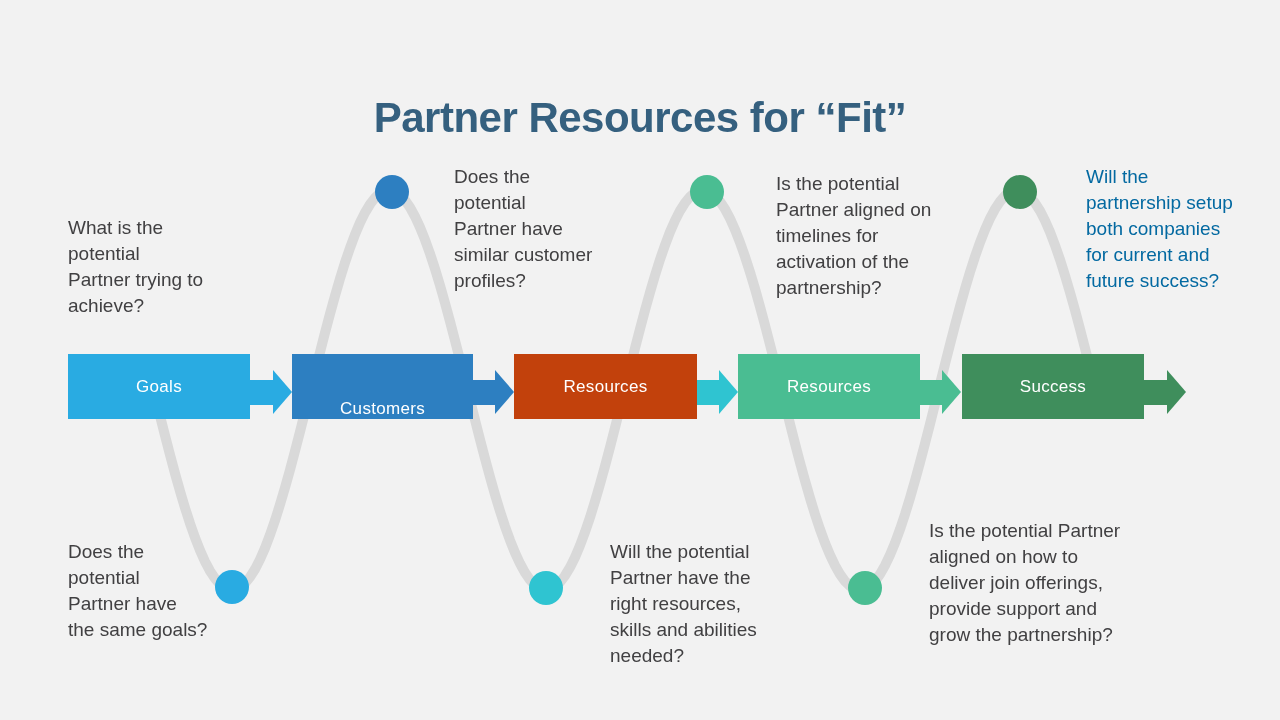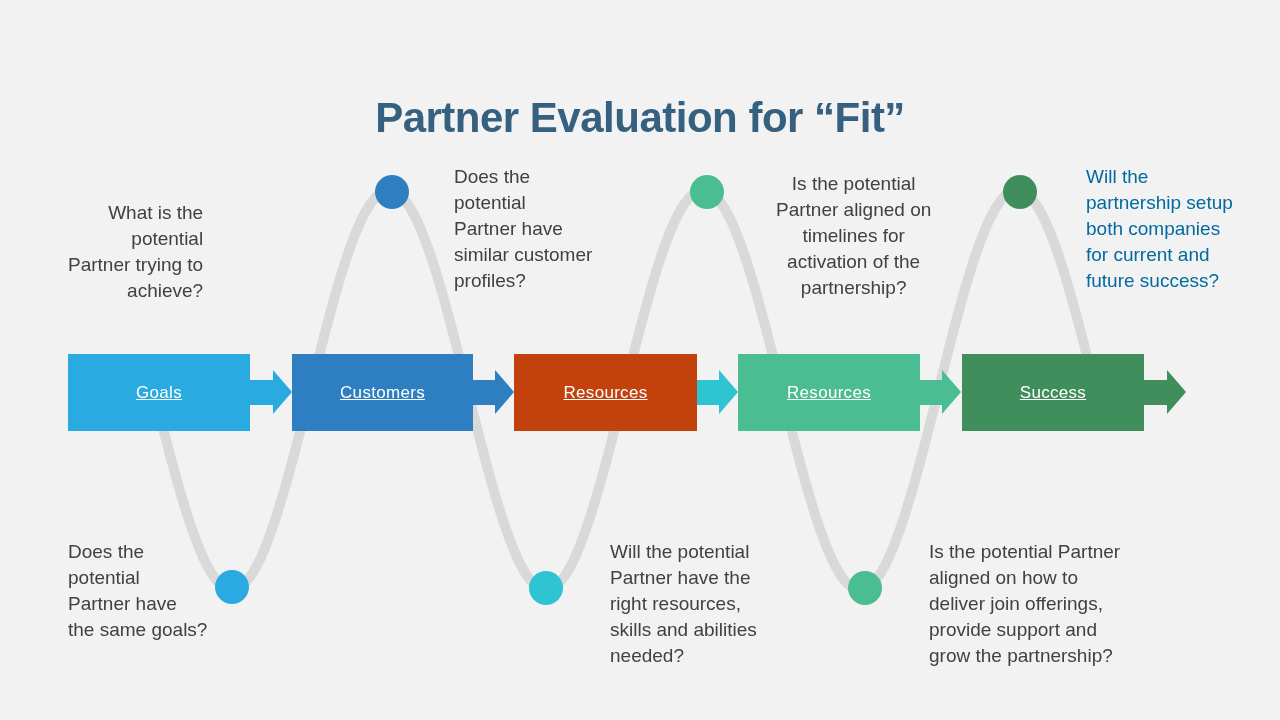--- a/index.html
+++ b/index.html
@@ -26,26 +26,25 @@
     border-radius:50%;
   }
   .dot-1{left:215px;top:570px;}
   .dot-2{left:375px;top:175px;}
   .dot-3{left:529px;top:571px;}
   .dot-4{left:690px;top:175px;}
   .dot-5{left:848px;top:571px;}
   .dot-6{left:1003px;top:175px;}
   .step-box{
     position:absolute;
-    top:354px;height:77px;
+    top:354px;height:65px;
     display:flex;align-items:center;justify-content:center;
     color:#ffffff;
     font-size:17px;
     letter-spacing:0.3px;
-    text-decoration:underline;
   }
   .box-1{left:68px;width:182px;}
   .box-2{left:292px;width:181px;}
   .box-3{left:514px;width:183px;}
   .box-4{left:738px;width:182px;}
   .box-5{left:962px;width:182px;}
   .arrow-stem{
     position:absolute;
     top:380px;height:25px;width:23px;
   }
@@ -61,56 +60,56 @@
   .stem-3{left:697px;} .head-3{left:719px;}
   .stem-4{left:920px;} .head-4{left:942px;}
   .stem-5{left:1144px;} .head-5{left:1167px;}
   .annotation{
     position:absolute;
     font-size:19px;
     line-height:26px;
     color:#414042;
     white-space:pre-line;
   }
-  .ann-goals-top{left:68px;top:200px;text-align:right;}
+  .ann-goals-top{left:68px;top:215px;}
   .ann-customers-top{left:454px;top:164px;}
   .ann-alignment-top{left:776px;top:171px;}
   .ann-success-top{left:1086px;top:164px;}
   .ann-goals-bottom{left:68px;top:539px;}
   .ann-resources-bottom{left:610px;top:539px;}
-  .ann-alignment-bottom{left:929px;top:539px;}
+  .ann-alignment-bottom{left:929px;top:518px;}
 </style>
 </head>
 <body>
 
 <div class="slide" style="background: rgb(242, 242, 242);">
 
   <svg class="wave-svg" viewBox="0 0 1280 720" aria-hidden="true">
     <path id="wave-path" fill="none" stroke="#D9D9D9" stroke-width="10" stroke-linecap="round" d="M150.0 376.0L155.0 396.0L160.0 415.9L165.0 435.6L170.0 454.8L175.0 473.4L180.0 491.2L185.0 507.9L190.0 523.4L195.0 537.6L200.0 550.4L205.0 561.5L210.0 570.9L215.0 578.5L220.0 584.3L225.0 588.0L230.0 589.8L235.0 589.6L240.0 587.4L245.0 583.3L250.0 577.2L255.0 569.2L260.0 559.4L265.0 548.0L270.0 534.9L275.0 520.4L280.0 504.6L285.0 487.7L290.0 469.8L295.0 451.0L300.0 431.7L305.0 412.0L310.0 392.0L315.0 372.0L320.0 352.2L325.0 332.8L330.0 313.9L335.0 295.8L340.0 278.7L345.0 262.6L350.0 247.9L355.0 234.5L360.0 222.7L365.0 212.6L370.0 204.3L375.0 197.8L380.0 193.2L385.0 190.6L390.0 190.0L395.0 191.4L400.0 194.8L405.0 200.2L410.0 207.4L415.0 216.5L420.0 227.3L425.0 239.7L430.0 253.6L435.0 268.9L440.0 285.4L445.0 303.0L450.0 321.4L455.0 340.5L460.0 360.1L465.0 380.0L470.0 400.0L475.0 419.9L480.0 439.5L485.0 458.6L490.0 477.0L495.0 494.6L500.0 511.1L505.0 526.4L510.0 540.3L515.0 552.7L520.0 563.5L525.0 572.6L530.0 579.8L535.0 585.2L540.0 588.6L545.0 590.0L550.0 589.4L555.0 586.8L560.0 582.2L565.0 575.7L570.0 567.4L575.0 557.3L580.0 545.5L585.0 532.1L590.0 517.4L595.0 501.3L600.0 484.2L605.0 466.1L610.0 447.2L615.0 427.8L620.0 408.0L625.0 388.0L630.0 368.0L635.0 348.3L640.0 329.0L645.0 310.2L650.0 292.3L655.0 275.4L660.0 259.6L665.0 245.1L670.0 232.0L675.0 220.6L680.0 210.8L685.0 202.8L690.0 196.7L695.0 192.6L700.0 190.4L705.0 190.2L710.0 192.0L715.0 195.7L720.0 201.5L725.0 209.1L730.0 218.5L735.0 229.6L740.0 242.4L745.0 256.6L750.0 272.1L755.0 288.8L760.0 306.6L765.0 325.2L770.0 344.4L775.0 364.1L780.0 384.0L785.0 404.0L790.0 423.9L795.0 443.4L800.0 462.4L805.0 480.6L810.0 498.0L815.0 514.3L820.0 529.3L825.0 542.9L830.0 555.0L835.0 565.5L840.0 574.2L845.0 581.1L850.0 586.0L855.0 589.0L860.0 590.0L865.0 589.0L870.0 586.0L875.0 581.1L880.0 574.2L885.0 565.5L890.0 555.0L895.0 542.9L900.0 529.3L905.0 514.3L910.0 498.0L915.0 480.6L920.0 462.4L925.0 443.4L930.0 423.9L935.0 404.0L940.0 384.0L945.0 364.1L950.0 344.4L955.0 325.2L960.0 306.6L965.0 288.8L970.0 272.1L975.0 256.6L980.0 242.4L985.0 229.6L990.0 218.5L995.0 209.1L1000.0 201.5L1005.0 195.7L1010.0 192.0L1015.0 190.2L1020.0 190.4L1025.0 192.6L1030.0 196.7L1035.0 202.8L1040.0 210.8L1045.0 220.6L1050.0 232.0L1055.0 245.1L1060.0 259.6L1065.0 275.4L1070.0 292.3L1075.0 310.2L1080.0 329.0L1085.0 348.3L1090.0 368.0L1095.0 388.0L1100.0 408.0"></path>
   </svg>
 
   <div class="dot dot-1" style="background: rgb(41, 171, 226);"></div>
   <div class="dot dot-2" style="background: rgb(45, 127, 193);"></div>
   <div class="dot dot-3" style="background: rgb(47, 196, 209);"></div>
   <div class="dot dot-4" style="background: rgb(74, 189, 146);"></div>
   <div class="dot dot-5" style="background: rgb(74, 189, 146);"></div>
   <div class="dot dot-6" style="background: rgb(63, 142, 92);"></div>
 
-  <h1 class="title" style="color: rgb(53, 96, 127);">Partner Evaluation for “Fit”</h1>
+  <h1 class="title" style="color: rgb(53, 96, 127);">Partner Resources for “Fit”</h1>
 
   <div class="annotation ann-goals-top" style="color: rgb(65, 64, 66);">What is the
 potential
 Partner trying to
 achieve?</div>
   <div class="annotation ann-customers-top" style="color: rgb(65, 64, 66);">Does the
 potential
 Partner have
 similar customer
 profiles?</div>
-  <div class="annotation ann-alignment-top" style="color: rgb(65, 64, 66); text-align: center;">Is the potential
+  <div class="annotation ann-alignment-top" style="color: rgb(65, 64, 66);">Is the potential
 Partner aligned on
 timelines for
 activation of the
 partnership?</div>
   <div class="annotation ann-success-top" style="color: #0369a1;">Will the
 partnership setup
 both companies
 for current and
 future success?</div>
   <div class="annotation ann-goals-bottom" style="color: rgb(65, 64, 66);">Does the
@@ -127,21 +126,21 @@
 deliver join offerings,
 provide support and
 grow the partnership?</div>
 
   <div class="step-box box-1" style="background: rgb(41, 171, 226);">
     <span>Goals</span>
   </div>
   <div class="arrow-stem stem-1" style="background: rgb(41, 171, 226);"></div>
   <div class="arrow-head head-1" style="border-left-color: rgb(41, 171, 226);"></div>
 
-  <div class="step-box box-2" style="background: rgb(45, 127, 193);">
+  <div class="step-box box-2" style="background: rgb(45, 127, 193); align-items: flex-end;">
     <span>Customers</span>
   </div>
   <div class="arrow-stem stem-2" style="background: rgb(45, 127, 193);"></div>
   <div class="arrow-head head-2" style="border-left-color: rgb(45, 127, 193);"></div>
 
   <div class="step-box box-3" style="background: #c2410c;">
     <span>Resources</span>
   </div>
   <div class="arrow-stem stem-3" style="background: rgb(47, 196, 209);"></div>
   <div class="arrow-head head-3" style="border-left-color: rgb(47, 196, 209);"></div>

